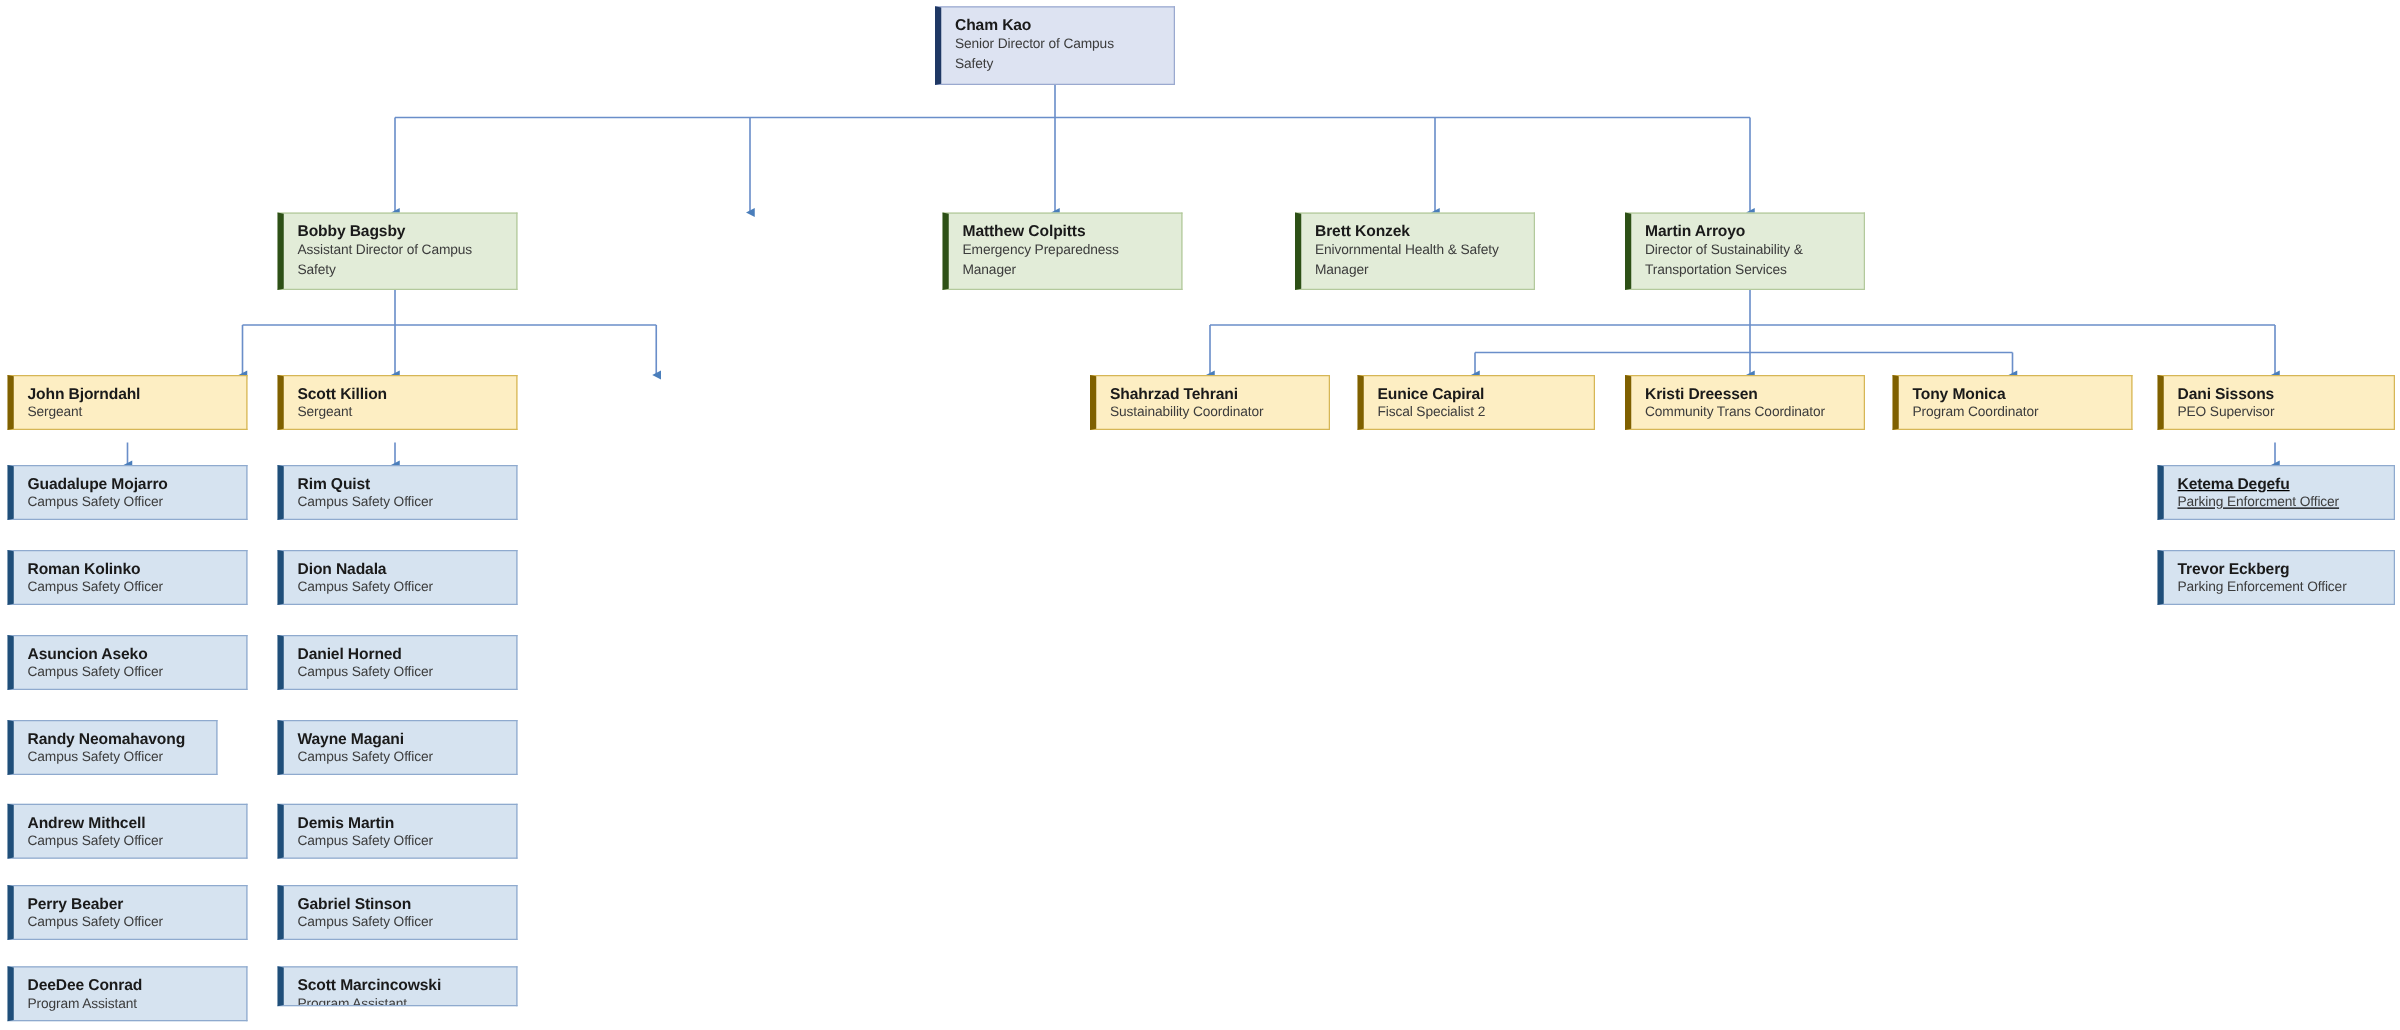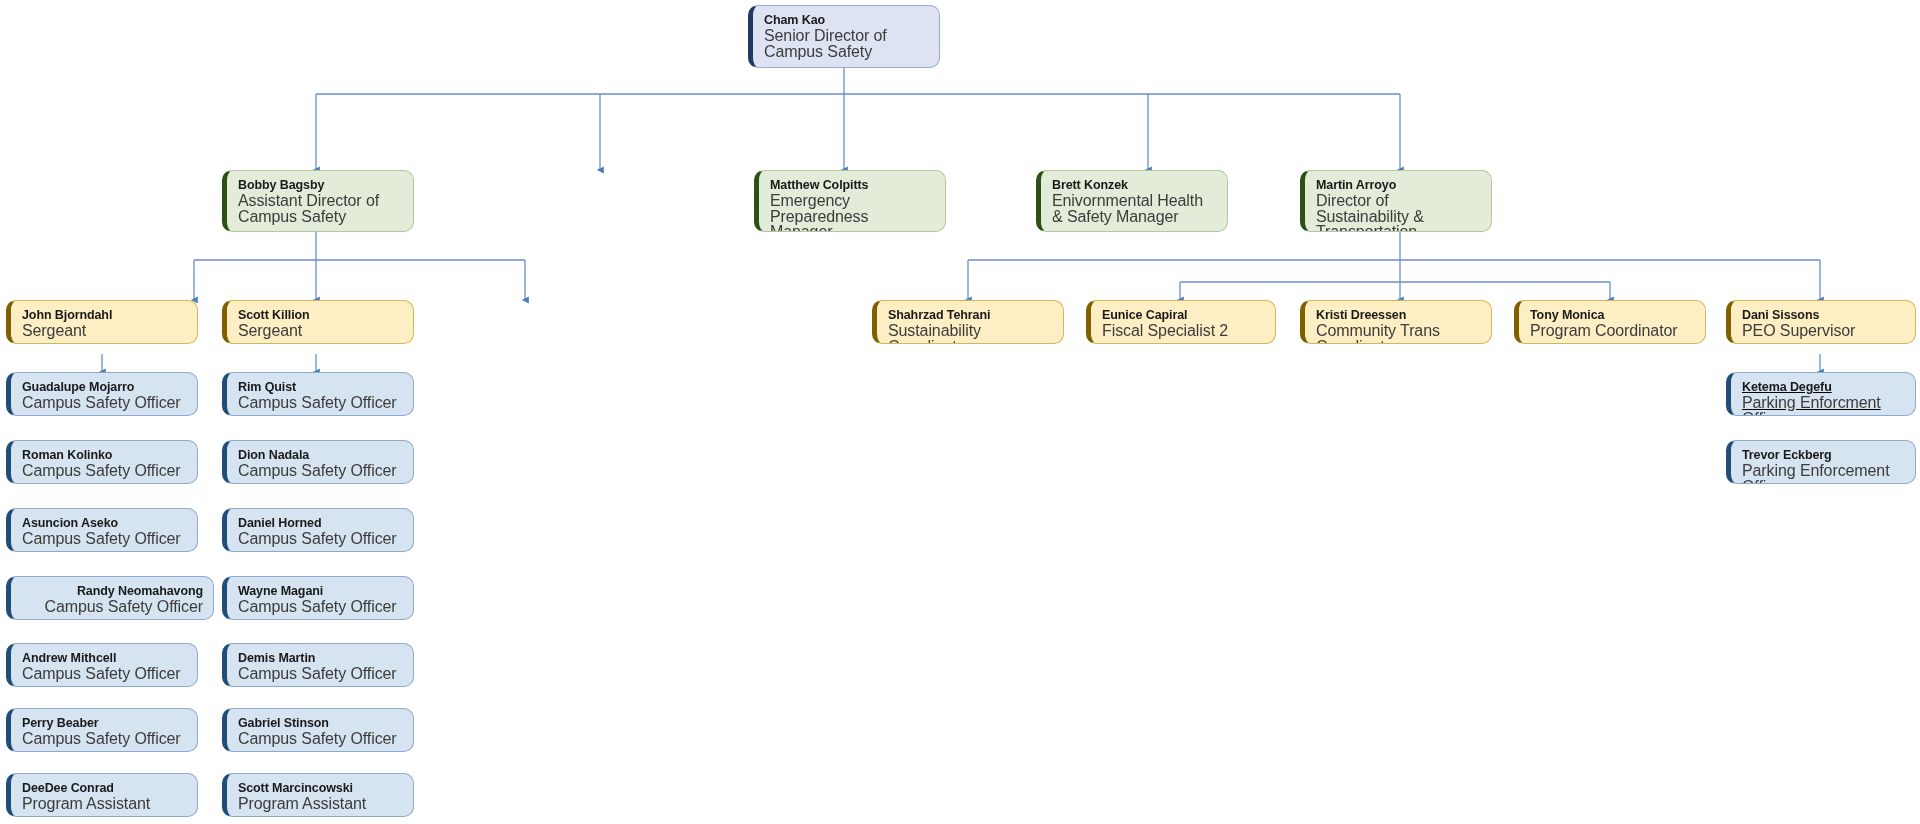--- a/index.html
+++ b/index.html
@@ -22,38 +22,37 @@
     position: absolute;
     left: 0;
     top: 0;
     width: 1920px;
     height: 824px;
     pointer-events: none;
   }
   .node {
     position: absolute;
     box-sizing: border-box;
-    padding: 7px 10px 7px 11px;
+    padding: 7px 20px 7px 11px;
     border-style: solid;
     border-width: 1px;
     overflow: hidden;
-    border-radius: 10px;
   }
   .node .node-name {
     display: block;
     font-weight: bold;
     font-size: 12.5px;
     line-height: 15px;
     color: #1a1a1a;
     letter-spacing: -0.1px;
     white-space: nowrap;
   }
   .node .node-title {
     display: block;
-    font-size: 16px;
+    font-size: 11px;
     line-height: 15.5px;
     color: #3c3c3c;
     letter-spacing: -0.1px;
   }
 
   
   .node.lvl-root {
     background: #dde3f2;
     border-color: #9aa9cf;
     border-left: 5px solid #1f3864;
@@ -193,21 +192,21 @@
   <div class="node lvl-blue" style="left:6px; top:440px; width:192px; height:44px;">
     <span class="node-name">Roman Kolinko</span>
     <span class="node-title">Campus Safety Officer</span>
   </div>
 
   <div class="node lvl-blue" style="left:6px; top:508px; width:192px; height:44px;">
     <span class="node-name">Asuncion Aseko</span>
     <span class="node-title">Campus Safety Officer</span>
   </div>
 
-  <div class="node lvl-blue" style="left:6px; top:576px; width:208px; height:44px;text-align:right;">
+  <div class="node lvl-blue" style="left:6px; top:576px; width:168px; height:44px;">
     <span class="node-name">Randy Neomahavong</span>
     <span class="node-title">Campus Safety Officer</span>
   </div>
 
   <div class="node lvl-blue" style="left:6px; top:643px; width:192px; height:44px;">
     <span class="node-name">Andrew Mithcell</span>
     <span class="node-title">Campus Safety Officer</span>
   </div>
 
   <div class="node lvl-blue" style="left:6px; top:708px; width:192px; height:44px;">
@@ -243,21 +242,21 @@
   <div class="node lvl-blue" style="left:222px; top:643px; width:192px; height:44px;">
     <span class="node-name">Demis Martin</span>
     <span class="node-title">Campus Safety Officer</span>
   </div>
 
   <div class="node lvl-blue" style="left:222px; top:708px; width:192px; height:44px;">
     <span class="node-name">Gabriel Stinson</span>
     <span class="node-title">Campus Safety Officer</span>
   </div>
 
-  <div class="node lvl-blue" style="left:222px; top:773px; width:192px; height:44px;">
+  <div class="node lvl-blue" style="left:222px; top:773px; width:192px; height:32px;">
     <span class="node-name">Scott Marcincowski</span>
     <span class="node-title">Program Assistant</span>
   </div>
 
   <div class="node lvl-blue" style="left:1726px; top:372px; width:190px; height:44px;text-decoration:underline;">
     <span class="node-name">Ketema Degefu</span>
     <span class="node-title">Parking Enforcment Officer</span>
   </div>
 
   <div class="node lvl-blue" style="left:1726px; top:440px; width:190px; height:44px;">

